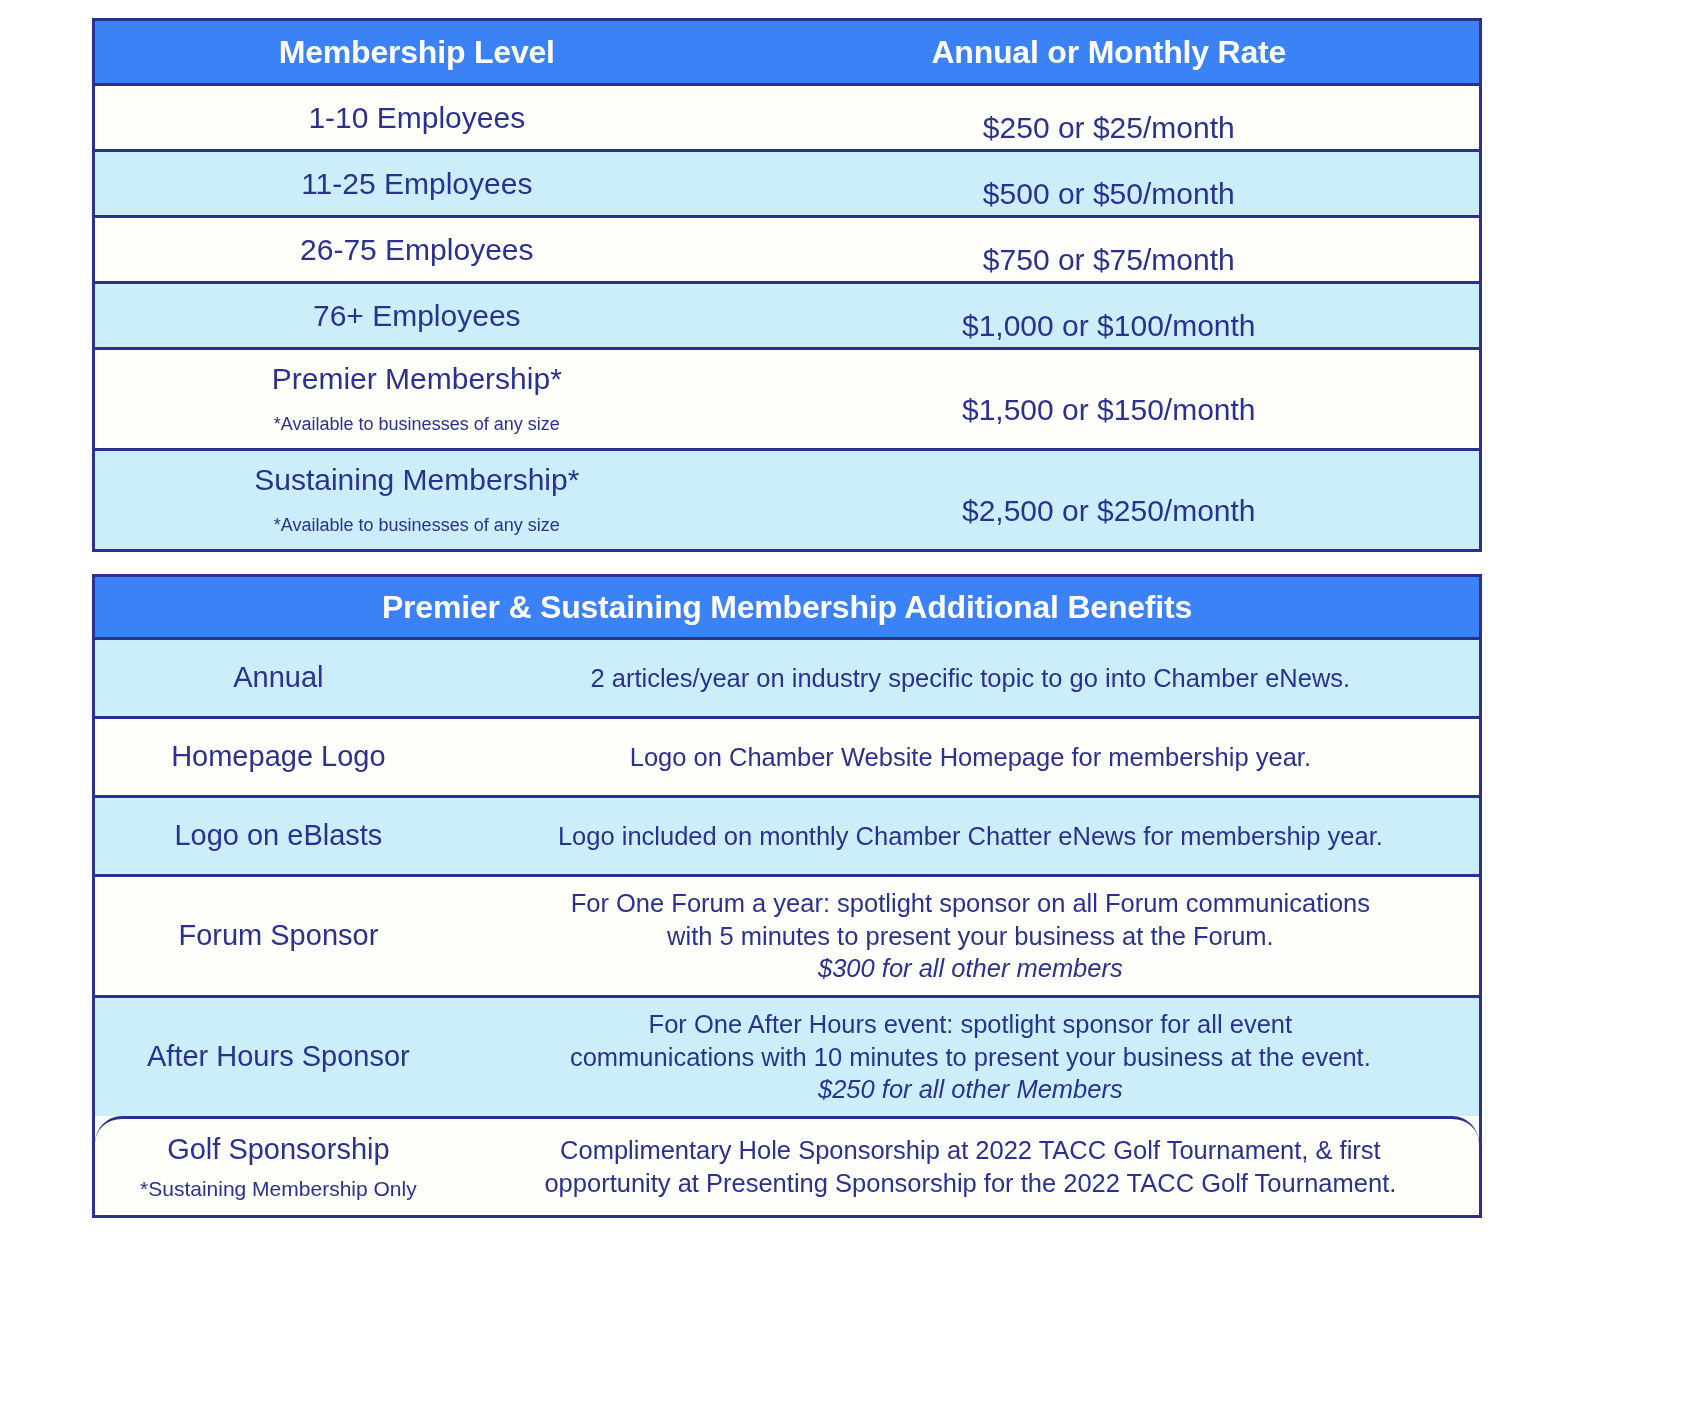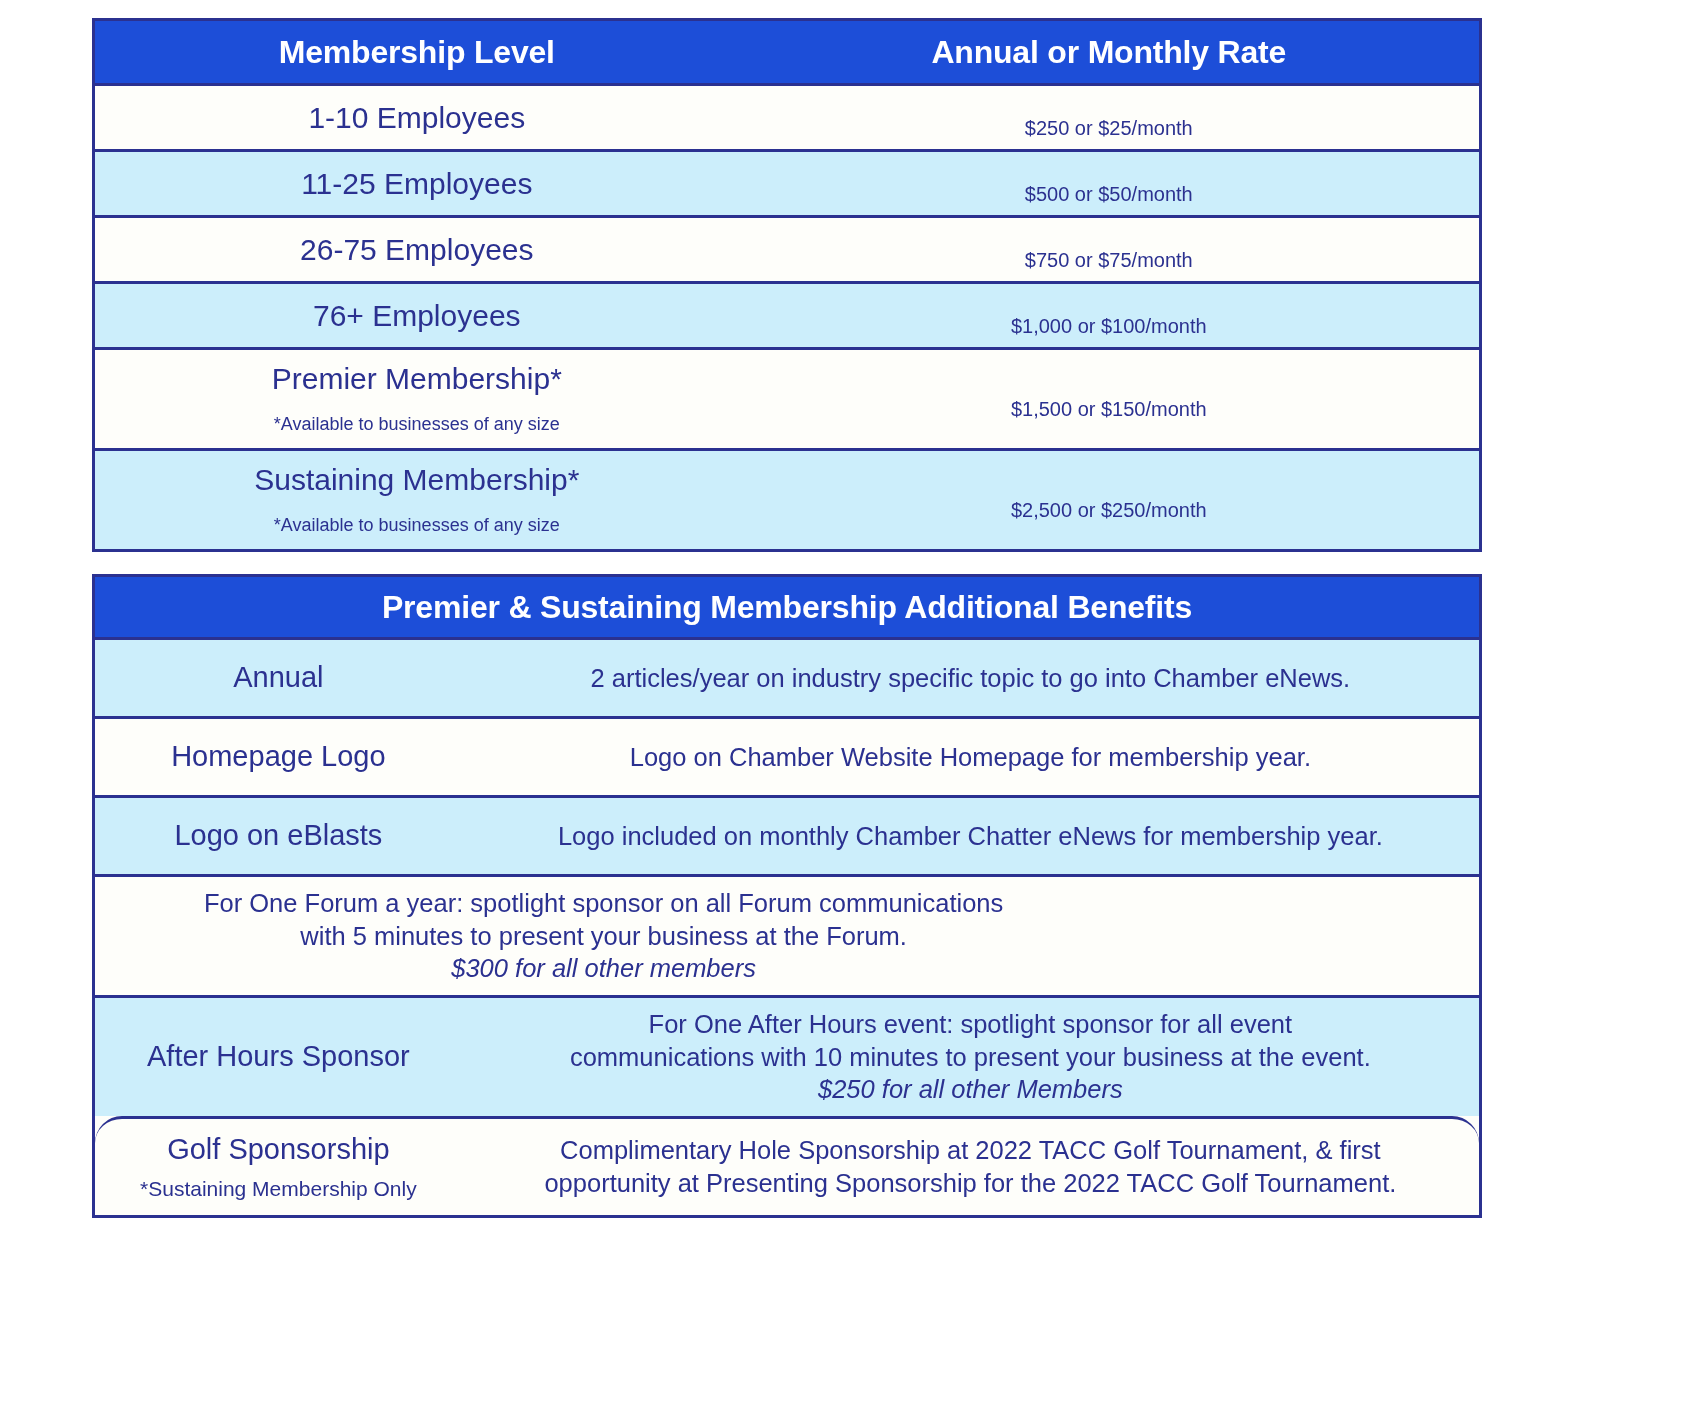--- a/index.html
+++ b/index.html
@@ -28,21 +28,21 @@
     left: 92px;
     width: 1390px;
     border: 3px solid #2B3190;
     box-sizing: border-box;
     background: #FEFEFA;
   }
   #rates-table { top: 18px; }
   #benefits-table { top: 574px; }
 
   .thead {
-    background: #1d4ed8;
+    background: #3b82f6;
     color: #ffffff;
     display: flex;
     align-items: center;
   }
   #rates-table .thead { height: 62px; }
   #benefits-table .thead { height: 60px; }
 
   .th {
     font-size: 32px;
     font-weight: bold;
@@ -78,21 +78,21 @@
   
   #rates-table .row { height: 63px; }
   #rates-table .row.tall { height: 98px; }
 
   #rates-table .level-text {
     font-size: 30px;
     color: #2B3190;
     line-height: 1.05;
   }
   #rates-table .rate-text {
-    font-size: 20px;
+    font-size: 30px;
     color: #2B3190;
     line-height: 1.05;
     margin-top: 21px;
   }
   .sub-note {
     font-size: 18px;
     color: #2B3190;
     line-height: 1.1;
     margin-top: 21px;
   }
@@ -231,20 +231,23 @@
         <div class="benefit-name">Logo on eBlasts</div>
       </div>
       <div class="cell cell-right">
         <div class="benefit-desc">
           <span class="ln">Logo included on monthly Chamber Chatter eNews for membership year.</span>
         </div>
       </div>
     </div>
 
     <div class="row plain multi">
+      <div class="cell cell-left">
+        <div class="benefit-name">Forum Sponsor</div>
+      </div>
       <div class="cell cell-right">
         <div class="benefit-desc">
           <span class="ln">For One Forum a year: spotlight sponsor on all Forum communications</span>
           <span class="ln">with 5 minutes to present your business at the Forum.</span>
           <span class="ital">$300 for all other members</span>
         </div>
       </div>
     </div>
 
     <div class="row alt multi">

